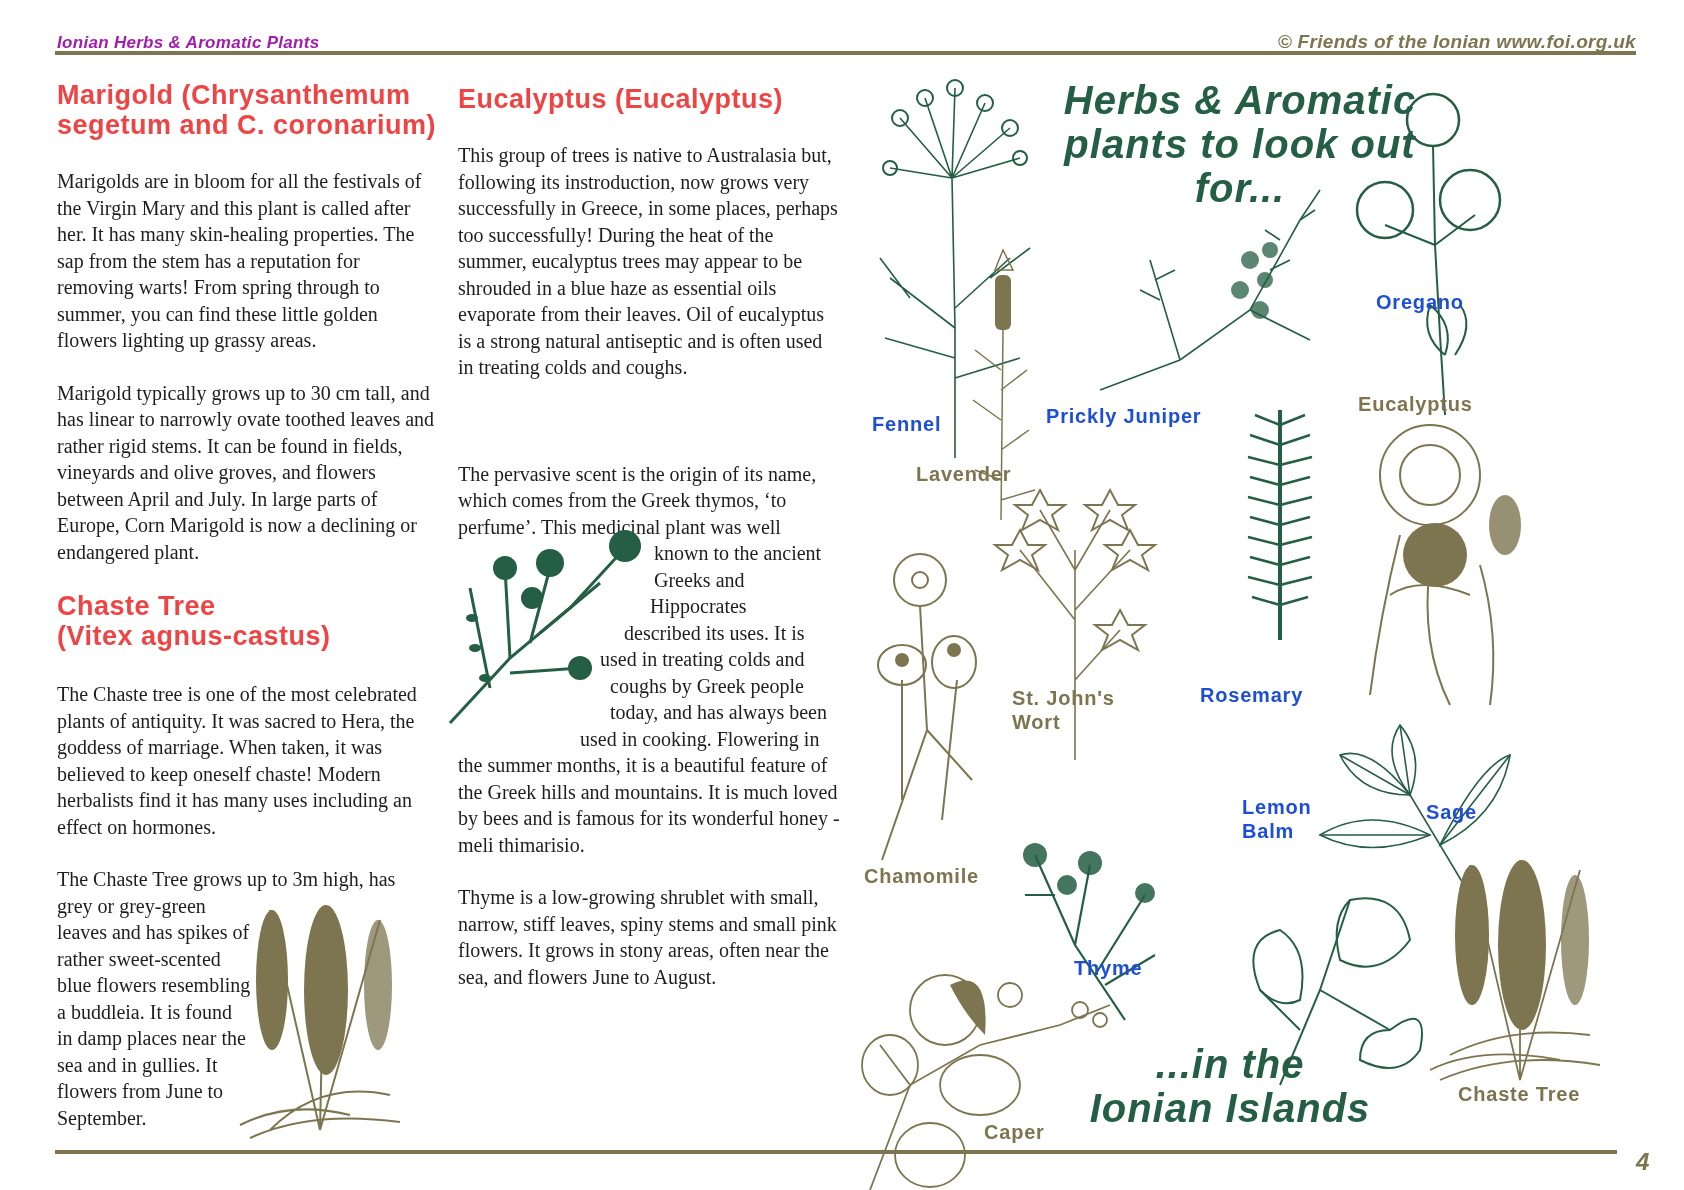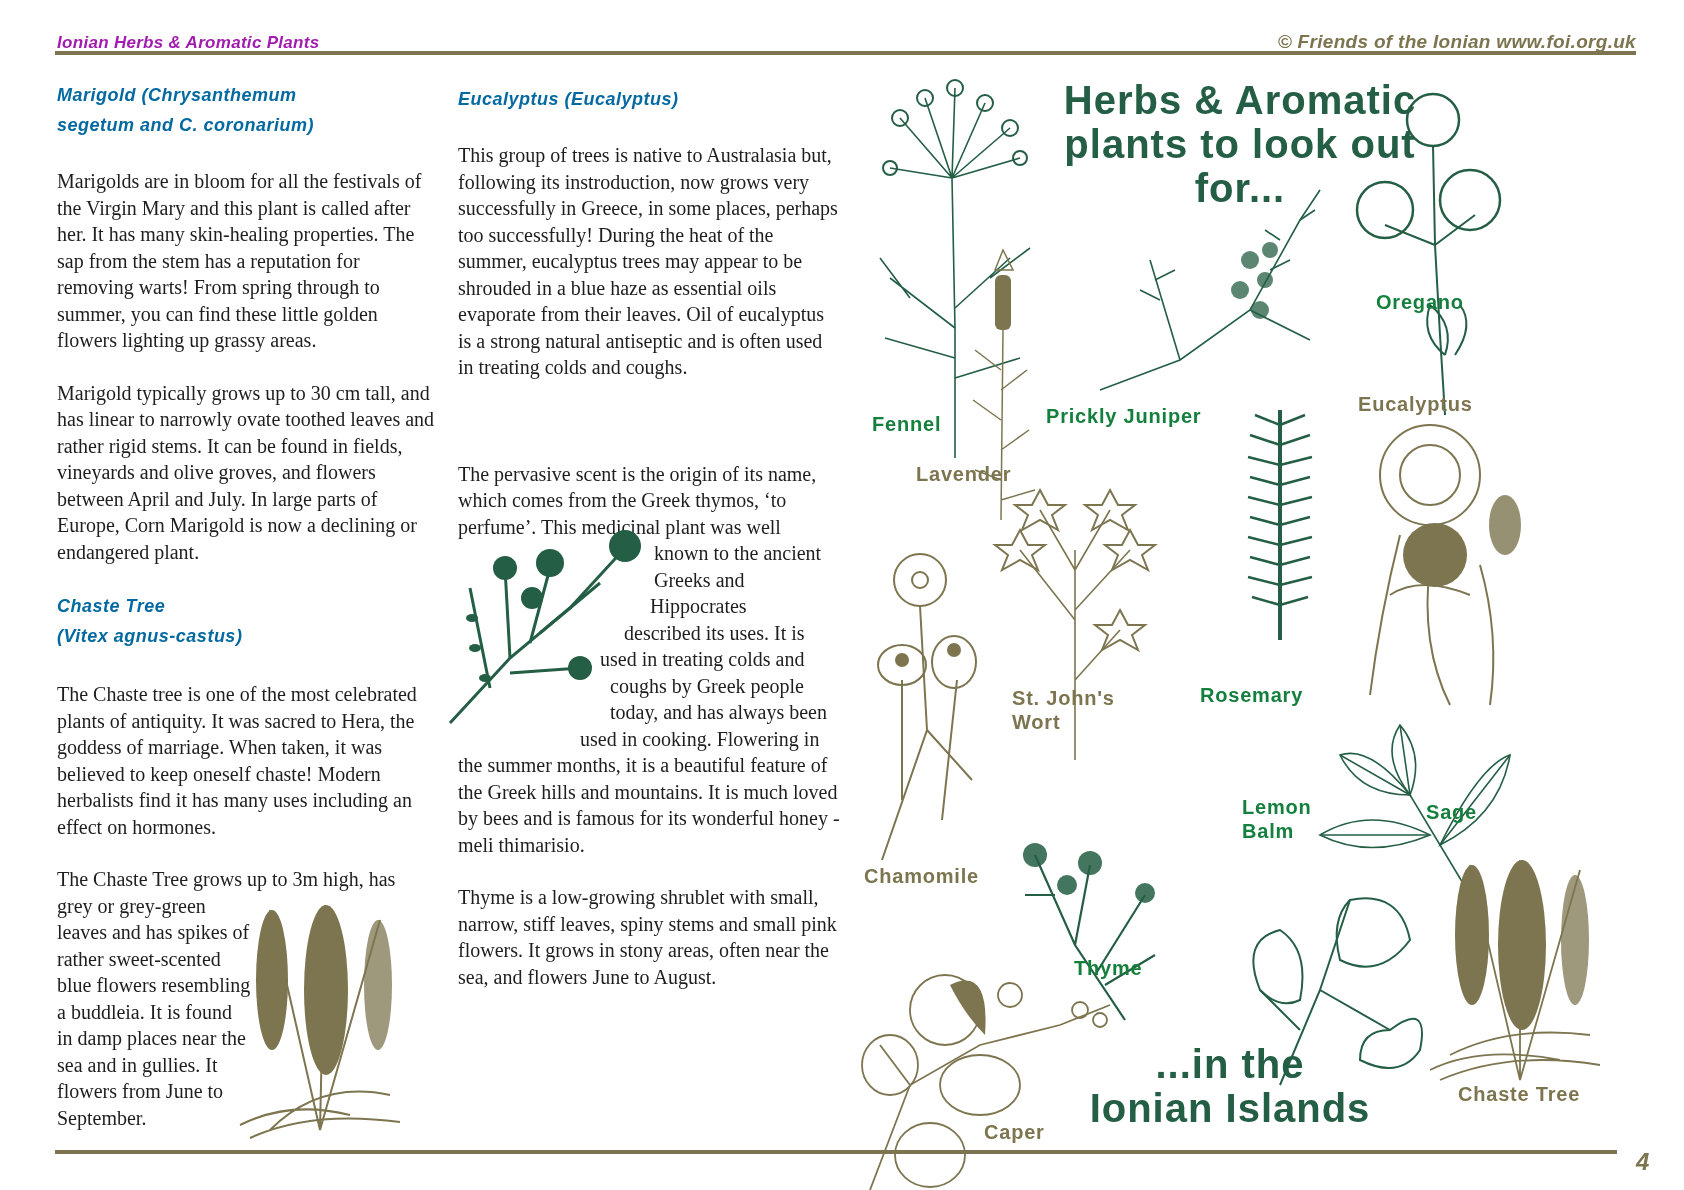--- a/index.html
+++ b/index.html
@@ -3,27 +3,27 @@
 <meta charset="utf-8">
 <style>
   html,body{margin:0;padding:0;background:#ffffff;}
   body{width:1684px;height:1190px;position:relative;overflow:hidden;font-family:"DejaVu Serif",serif;color:#1e1e1e;}
   .hand{font-family:"Liberation Sans Narrow","Liberation Sans",sans-serif;font-style:italic;font-weight:bold;}
   .rule{position:absolute;background:#7d7550;}
   #hdr-left{position:absolute;left:57px;top:33px;font-size:17px;color:#a21caf;letter-spacing:0.3px;}
   #hdr-right{position:absolute;right:48px;top:31px;font-size:19px;color:#7d7550;letter-spacing:0.3px;}
   #page-num{position:absolute;left:1636px;top:1148px;font-size:24px;color:#7d7550;}
   .col{position:absolute;}
-  h2{margin:0;color:#0369a1;font-size:18px;line-height:30px;font-family:"Liberation Sans",sans-serif;font-style:italic;font-weight:bold;letter-spacing:0.5px;}
+  h2{margin:0;color:#ef4444;font-size:27px;line-height:30px;font-family:"Liberation Sans",sans-serif;font-weight:bold;letter-spacing:0.5px;}
   p{margin:0;font-family:"Liberation Serif",serif;font-size:20px;line-height:26.5px;color:#1e1e1e;}
   .gap{height:26px;}
   .plant-label{position:absolute;font-family:"Liberation Sans",sans-serif;font-weight:bold;font-size:20px;letter-spacing:0.8px;line-height:24px;}
-  .lg{color:#15803d;}
+  .lg{color:#1d4ed8;}
   .lo{color:#7d7550;}
-  .big-title{position:absolute;color:#245e44;font-family:"Liberation Sans",sans-serif;font-weight:bold;text-align:center;font-size:40px;line-height:44px;letter-spacing:1px;}
+  .big-title{position:absolute;color:#245e44;font-family:"Liberation Sans",sans-serif;font-style:italic;font-weight:bold;text-align:center;font-size:40px;line-height:44px;letter-spacing:1px;}
   svg{position:absolute;overflow:visible;}
 </style>
 </head>
 <body>
 
 <div id="hdr-left" class="hand">Ionian Herbs &amp; Aromatic Plants</div>
 <div id="hdr-right" class="hand">© Friends of the Ionian www.foi.org.uk</div>
 <div class="rule" style="left:55px;top:51px;width:1581px;height:4px;"></div>
 
 <div class="col" style="left:57px;top:80px;width:380px;">

